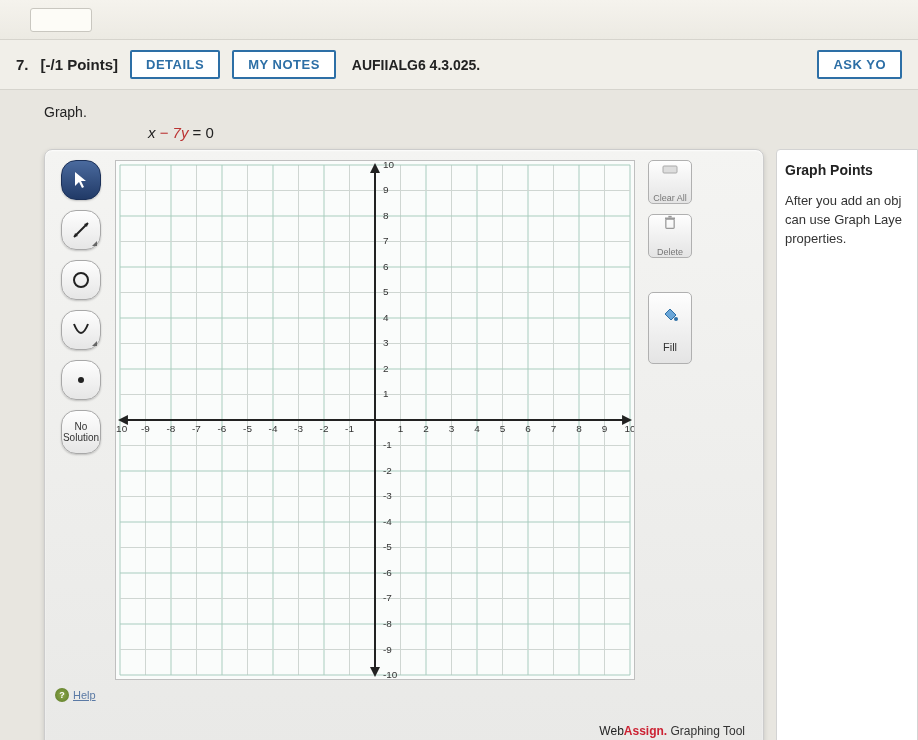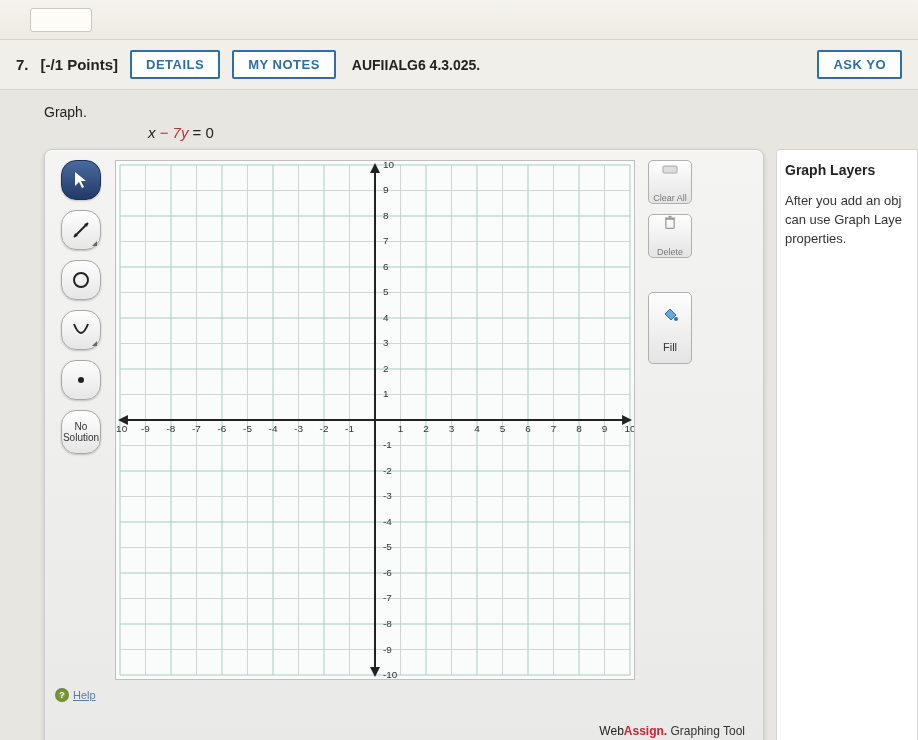--- a/index.html
+++ b/index.html
@@ -341,21 +341,21 @@
         <span class="help-icon">?</span>
         <span class="ul">Help</span>
       </div>
 
       <div class="footer-brand">
         <span class="wa1">Web</span><span class="wa2">Assign.</span><span> Graphing Tool</span>
       </div>
     </div>
 
     <div class="layers-panel">
-      <div class="layers-title">Graph Layers</div>
+      <div class="layers-title">Graph Points</div>
       <div class="layers-text">
         <span>After you add an obj</span><br>
         <span>can use Graph Laye</span><br>
         <span>properties.</span>
       </div>
     </div>
   </div>
 </div>
 
 </body></html>

